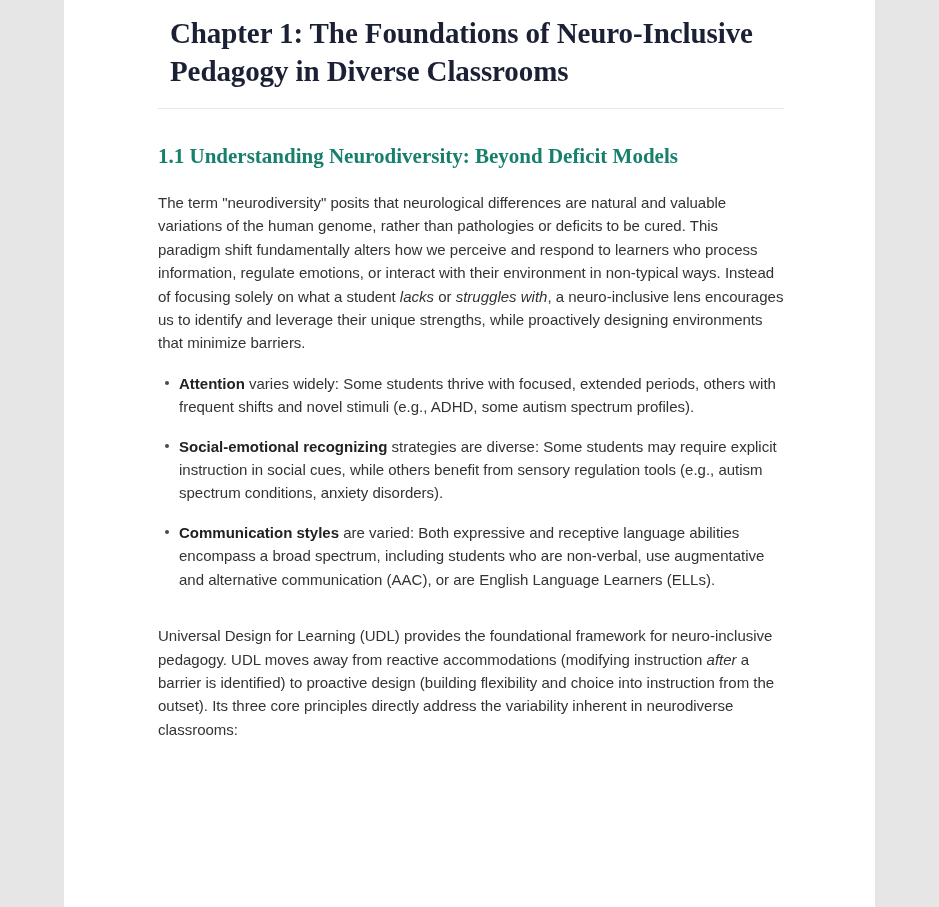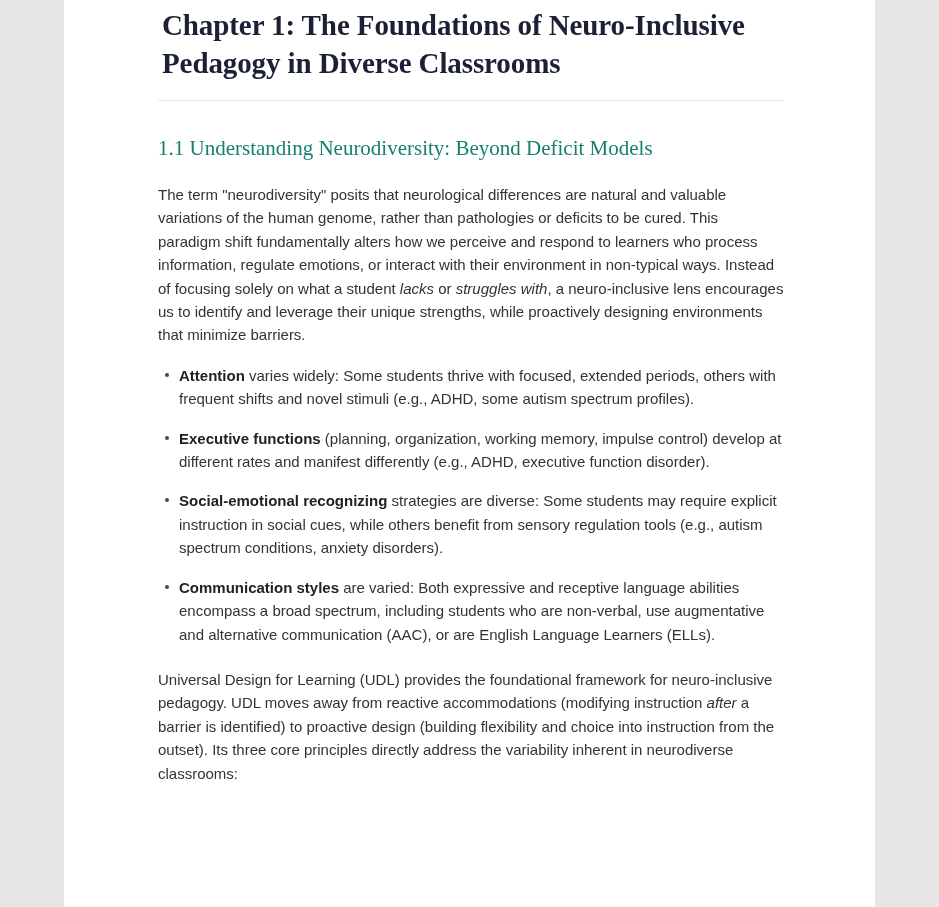--- a/index.html
+++ b/index.html
@@ -31,33 +31,33 @@
   }
   .doc-body {
     padding: 0 91px 0 94px;
   }
   .chapter-title {
     font-family: "Liberation Serif", serif;
     font-weight: bold;
     font-size: 29px;
     line-height: 38px;
     color: #1b2034;
-    margin: 4px;
+    margin: 12px;
     padding-top: 2px;
     letter-spacing: -0.1px;
   }
   .title-rule {
     border: 0;
     border-top: 1px solid #e8e8e8;
     margin: 18px 0 0 0;
     width: 100%;
   }
   .section-heading {
     font-family: "Liberation Serif", serif;
-    font-weight: normal;
+    font-weight: bold;
     font-size: 21px;
     line-height: 26px;
     color: #16806c;
     margin: 0;
     padding-top: 34px;
   }
   .body-text {
     font-family: "Liberation Sans", sans-serif;
     font-size: 15px;
     line-height: 23.4px;
@@ -74,21 +74,21 @@
   ul.bullet-list > li {
     position: relative;
     font-family: "Liberation Sans", sans-serif;
     font-size: 15px;
     line-height: 23.4px;
     color: #333333;
     padding-left: 21px;
     margin-bottom: 16px;
   }
   ul.bullet-list > li:last-child {
-    margin-bottom: 0;
+    margin-bottom: 11px;
   }
   ul.bullet-list > li .bullet-dot {
     position: absolute;
     left: 7px;
     top: 9px;
     width: 4px;
     height: 4px;
     border-radius: 50%;
     background: #4a4a4a;
   }
@@ -122,23 +122,20 @@
       <p class="body-text">
         <span>The term "neurodiversity" posits that neurological differences are natural and valuable variations of the human genome, rather than pathologies or deficits to be cured. This paradigm shift fundamentally alters how we perceive and respond to learners who process information, regulate emotions, or interact with their environment in non-typical ways. Instead of focusing solely on what a student </span><em>lacks</em><span> or </span><em>struggles with</em><span>, a neuro-inclusive lens encourages us to identify and leverage their unique strengths, while proactively designing environments that minimize barriers.</span>
       </p>
 
 
       <ul class="bullet-list">
         <li>
           <span class="bullet-dot"></span><span class="lead-term">Attention</span><span> varies widely: Some students thrive with focused, extended periods, others with frequent shifts and novel stimuli (e.g., ADHD, some autism spectrum profiles).</span>
         </li>
         <li>
-          <span class="bullet-dot"></span><span class="lead-term">Executive functions</span><span> (planning, organization, working memory, impulse control) develop at different rates and manifest differently (e.g., ADHD, executive function disorder).</span>
-        </li>
-        <li>
           <span class="bullet-dot"></span><span class="lead-term">Social-emotional recognizing</span><span> strategies are diverse: Some students may require explicit instruction in social cues, while others benefit from sensory regulation tools (e.g., autism spectrum conditions, anxiety disorders).</span>
         </li>
         <li>
           <span class="bullet-dot"></span><span class="lead-term">Communication styles</span><span> are varied: Both expressive and receptive language abilities encompass a broad spectrum, including students who are non-verbal, use augmentative and alternative communication (AAC), or are English Language Learners (ELLs).</span>
         </li>
       </ul>
     </div>
 
     <div class="section-block">
 

